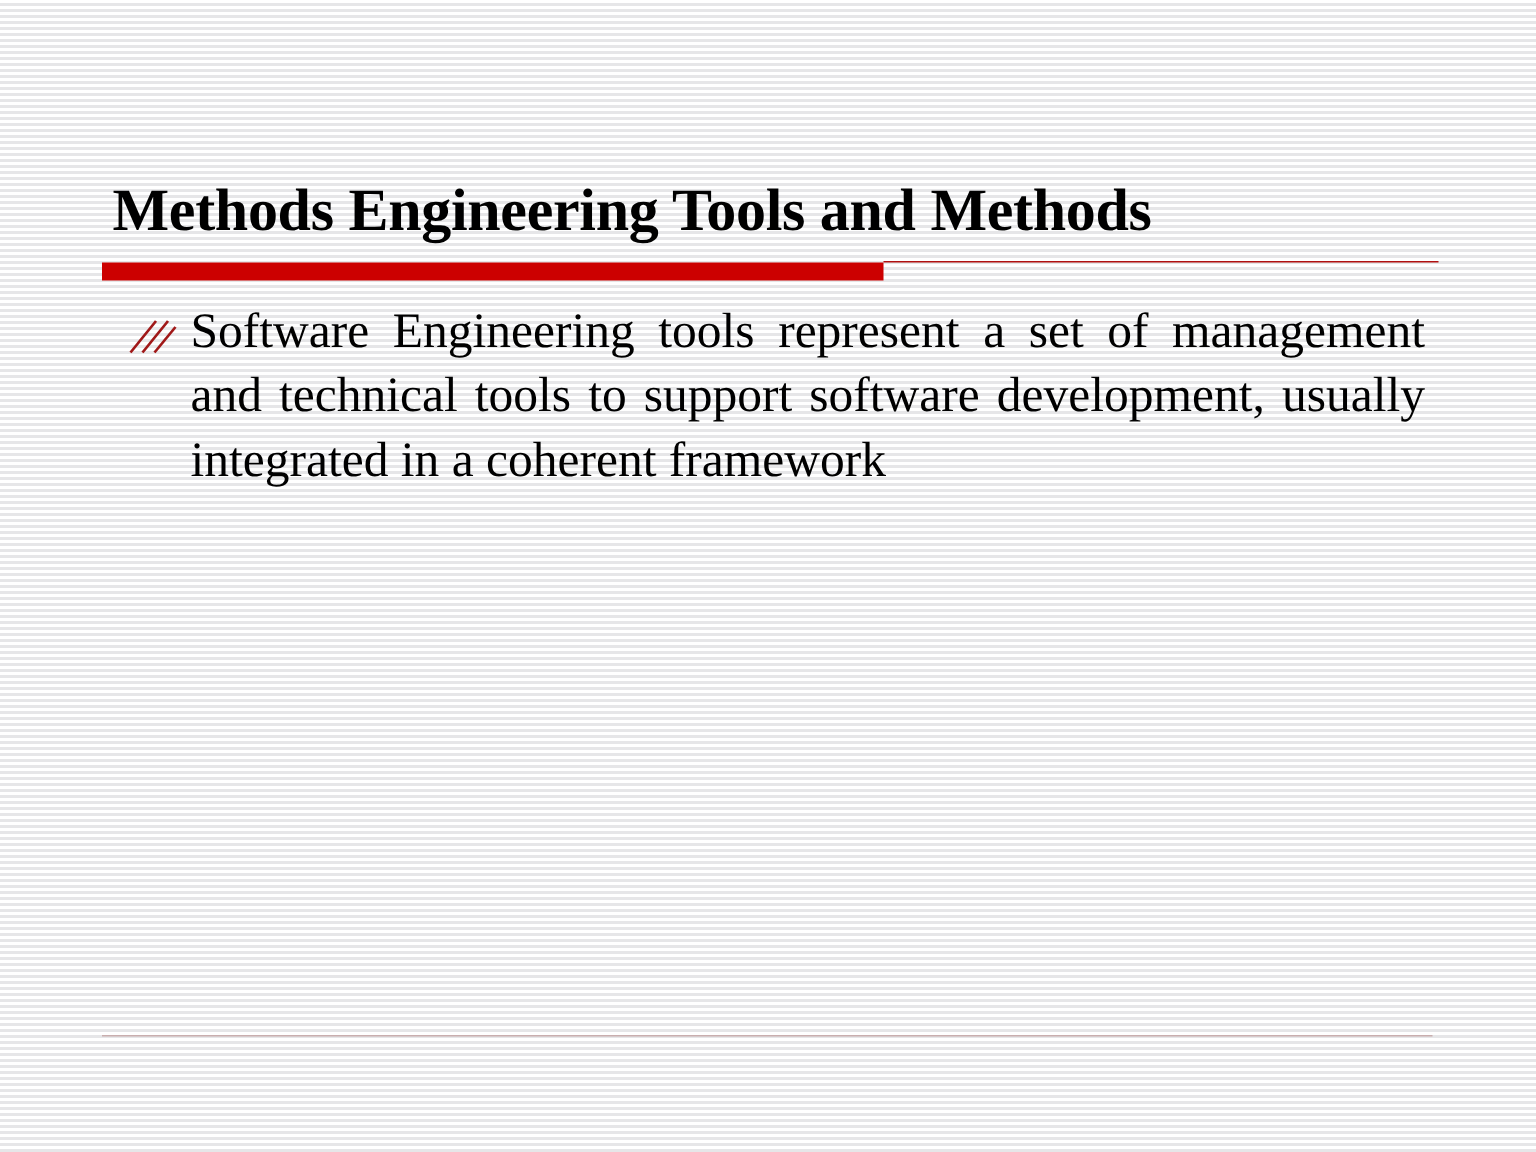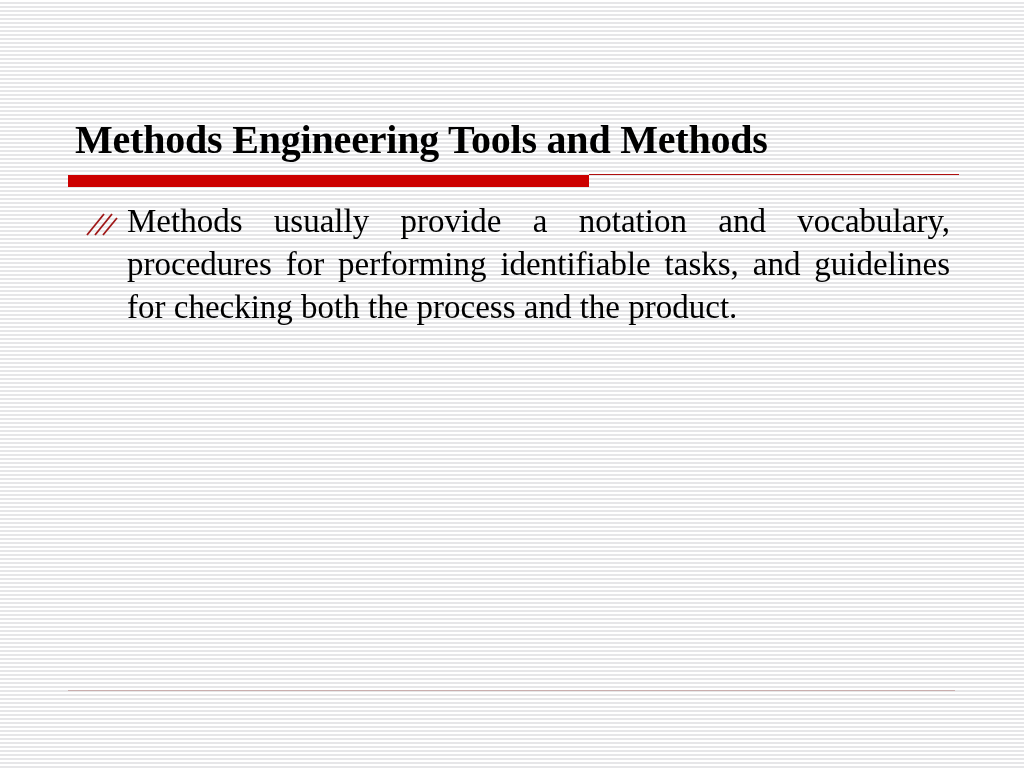--- a/index.html
+++ b/index.html
@@ -96,17 +96,17 @@
 <div class="title-bar-thick"></div>
 <div class="title-bar-thin"></div>
 
 <ul class="bullets">
   <li class="bullet-item">
     <svg class="bullet-icon" viewBox="0 0 34 24">
       <line x1="3" y1="23" x2="20" y2="2" stroke="#a01818" stroke-width="1.8"></line>
       <line x1="11" y1="23" x2="28" y2="2" stroke="#a01818" stroke-width="1.8"></line>
       <line x1="19" y1="23" x2="33" y2="6" stroke="#a01818" stroke-width="1.8"></line>
     </svg>
-    <span class="bullet-text">Methods usually provide a notation and vocabulary, procedures for performing identifiable tasks, and guidelines for checking both the process and the product.</span>
+    <span class="bullet-text">Software Engineering tools represent a set of management and technical tools to support software development, usually integrated in a coherent framework</span>
   </li>
 </ul>
 
 <div class="footer-line"></div>
 
 </body></html>

